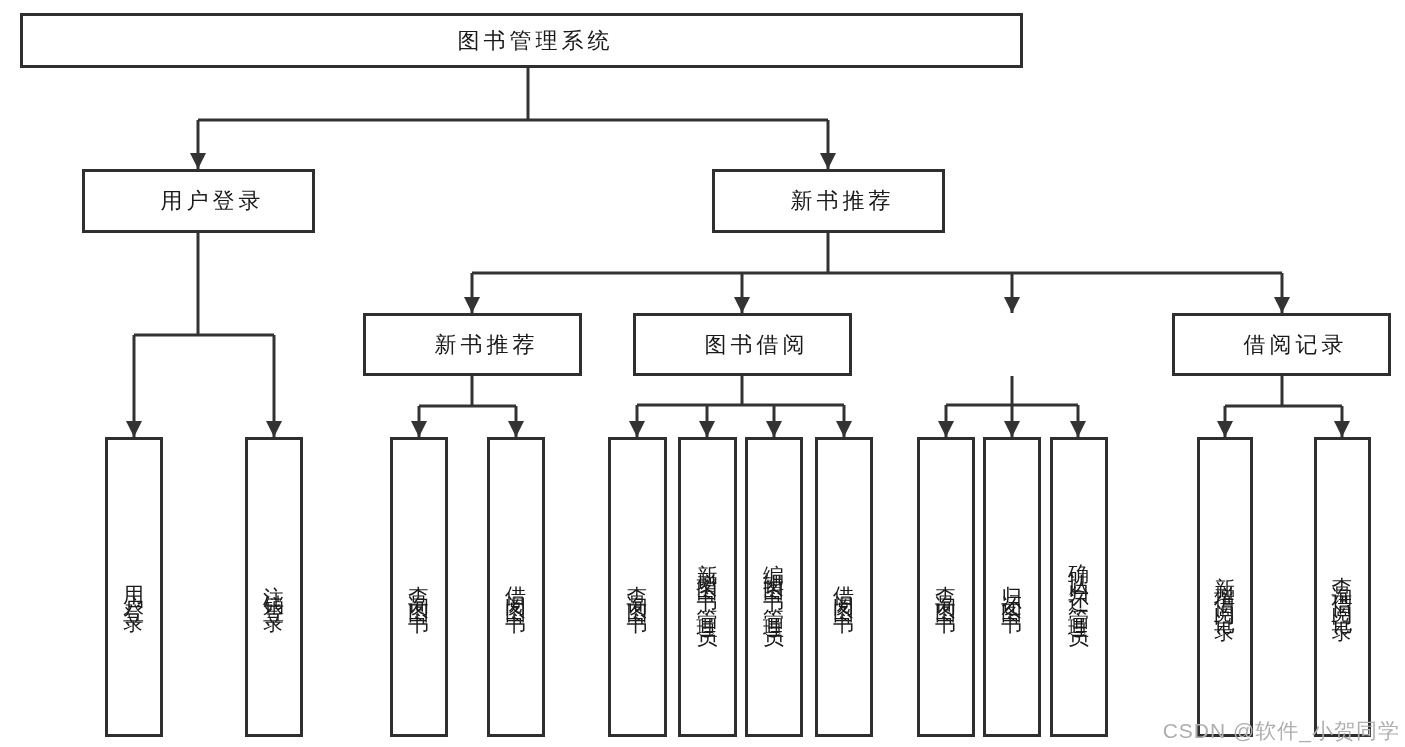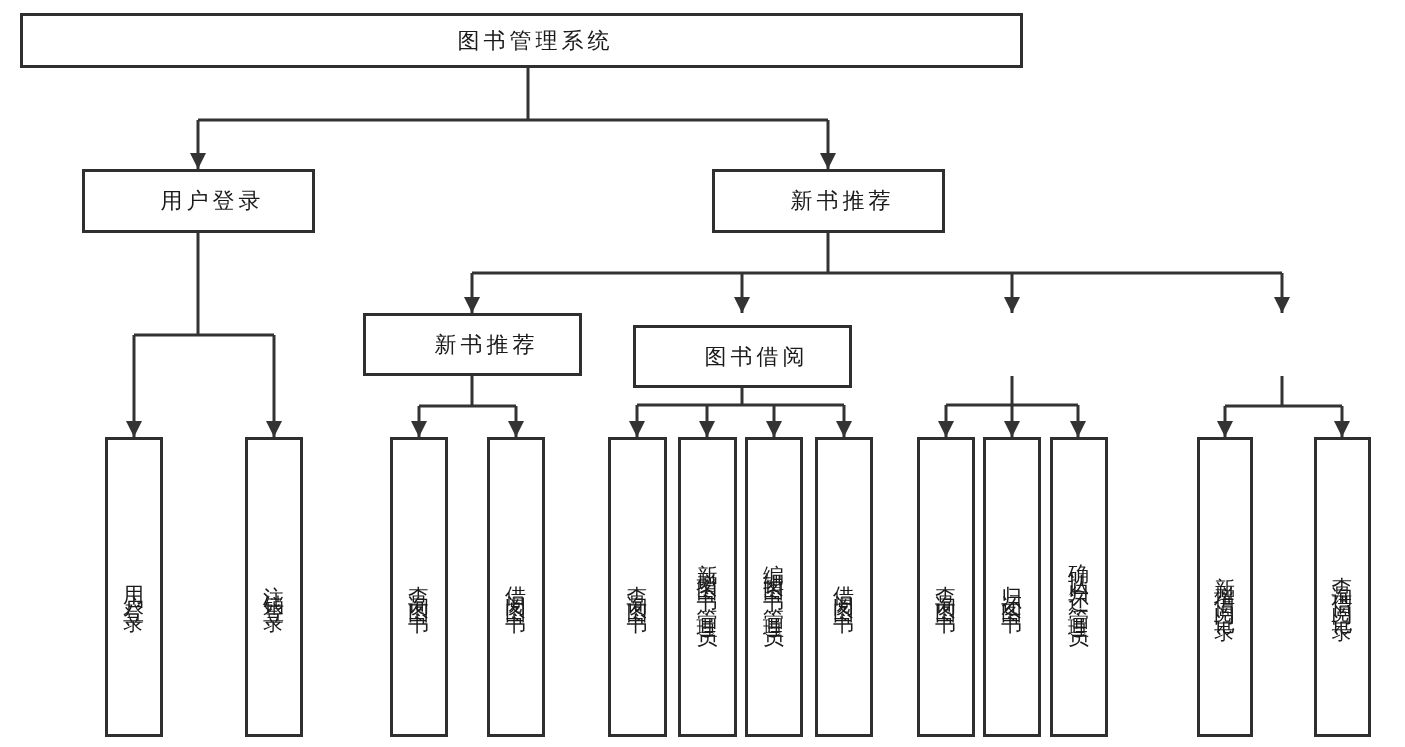--- a/index.html
+++ b/index.html
@@ -92,34 +92,36 @@
       <path d="M1342,406 V437" marker-end="url(#arrow)"></path>
     </g>
   </svg>
 
   <div class="box h" style="left:20px;top:13px;width:1003px;height:55px;">图书管理系统</div>
 
   <div class="box h" style="left:82px;top:169px;width:233px;height:64px;">用户登录</div>
   <div class="box h" style="left:712px;top:169px;width:233px;height:64px;">新书推荐</div>
 
   <div class="box h" style="left:363px;top:313px;width:219px;height:63px;text-align:center;">新书推荐</div>
-  <div class="box h" style="left:633px;top:313px;width:219px;height:63px;margin-top:12px;">图书借阅</div>
+  <div class="box h" style="left:633px;top:313px;width:219px;height:63px;">图书借阅</div>
+  <div class="box h" style="left:1172px;top:313px;width:219px;height:63px;">借阅记录</div>
 
   <div class="box v" style="left:105px;top:437px;width:58px;height:300px;">用户登录</div>
   <div class="box v" style="left:245px;top:437px;width:58px;height:300px;">注销登录</div>
 
   <div class="box v" style="left:390px;top:437px;width:58px;height:300px;">查询图书</div>
   <div class="box v" style="left:487px;top:437px;width:58px;height:300px;">借阅图书</div>
 
   <div class="box v" style="left:608px;top:437px;width:59px;height:300px;">查询图书</div>
   <div class="box v" style="left:678px;top:437px;width:59px;height:300px;">新增图书（管理员）</div>
   <div class="box v" style="left:745px;top:437px;width:58px;height:300px;">编辑图书（管理员）</div>
   <div class="box v" style="left:815px;top:437px;width:58px;height:300px;">借阅图书</div>
 
   <div class="box v" style="left:917px;top:437px;width:58px;height:300px;">查询图书</div>
   <div class="box v" style="left:983px;top:437px;width:58px;height:300px;">归还图书</div>
   <div class="box v" style="left:1050px;top:437px;width:58px;height:300px;">确认归还（管理员）</div>
 
   <div class="box v" style="left:1197px;top:437px;width:56px;height:300px;">新增借阅记录</div>
   <div class="box v" style="left:1314px;top:437px;width:57px;height:300px;">查询借阅记录</div>
 
+  <div class="watermark">CSDN @软件_小贺同学</div>
 
 </div>
 
 </body></html>

